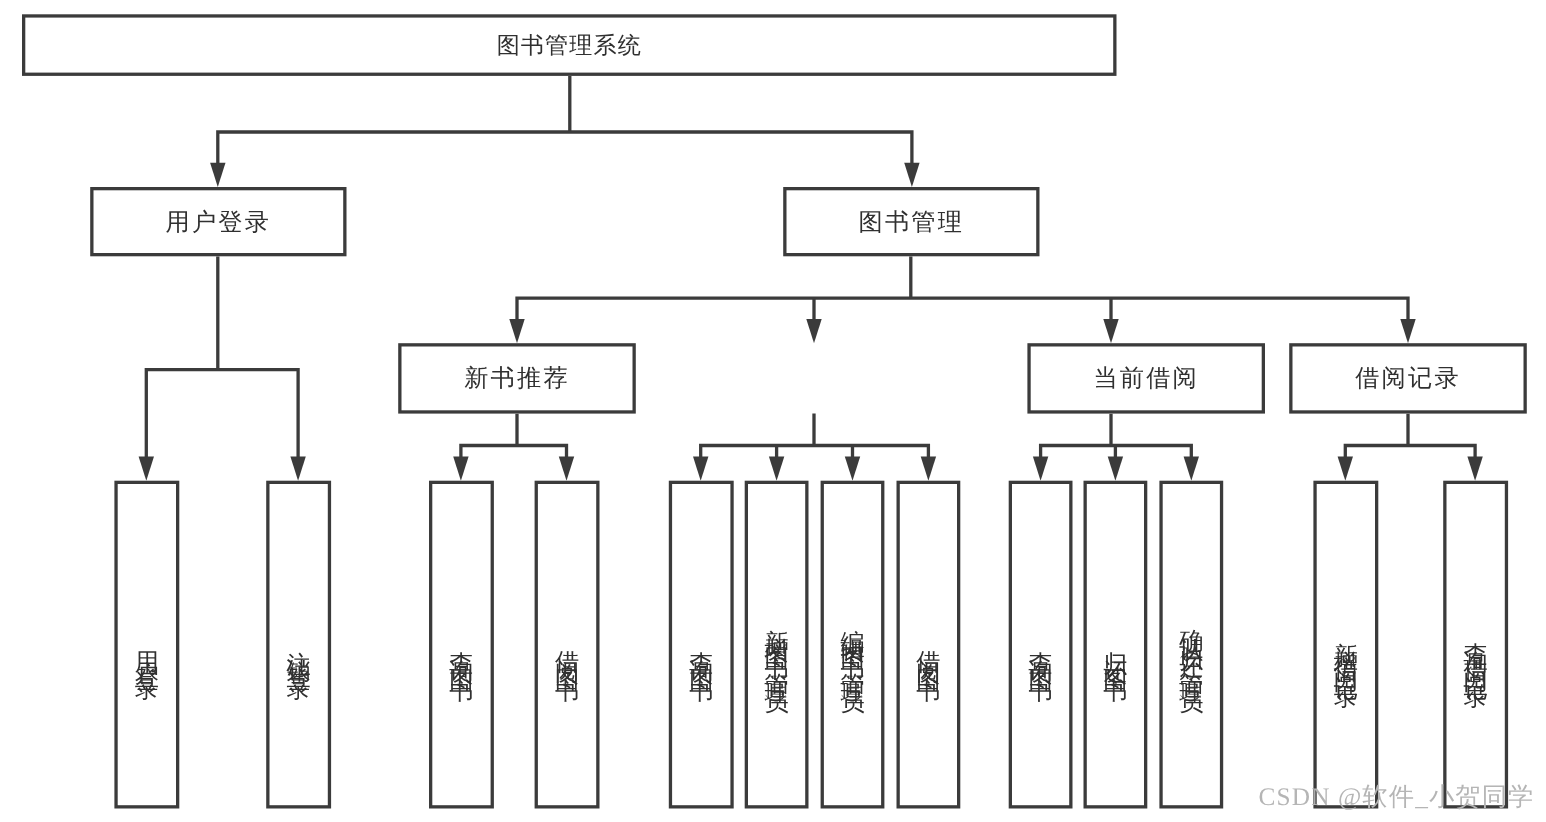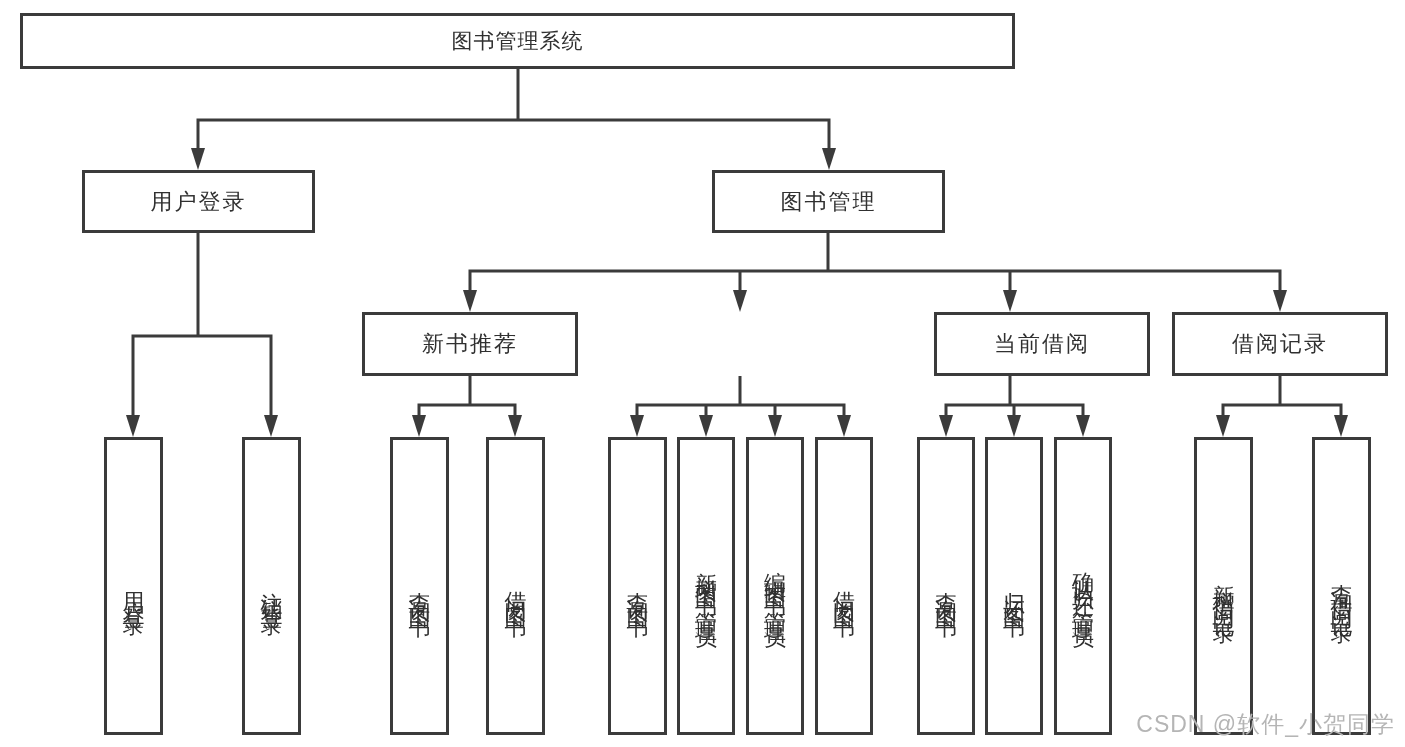--- a/index.html
+++ b/index.html
@@ -41,20 +41,21 @@
     text-indent:8px;
   }
   .watermark{
     position:absolute;
     right:10px;bottom:7px;
     font-size:23px;
     letter-spacing:1px;
     color:var(--watermark);
     z-index:5;
     white-space:nowrap;
+    font-family:Liberation Serif, serif;
   }
 </style>
 </head>
 <body>
 
 <div class="canvas">
 
   <svg class="connectors" viewBox="0 0 1405 747" xmlns="http://www.w3.org/2000/svg">
 
     <path d="M518,69 V120 M198,151 V120 H829 V151"></path>

